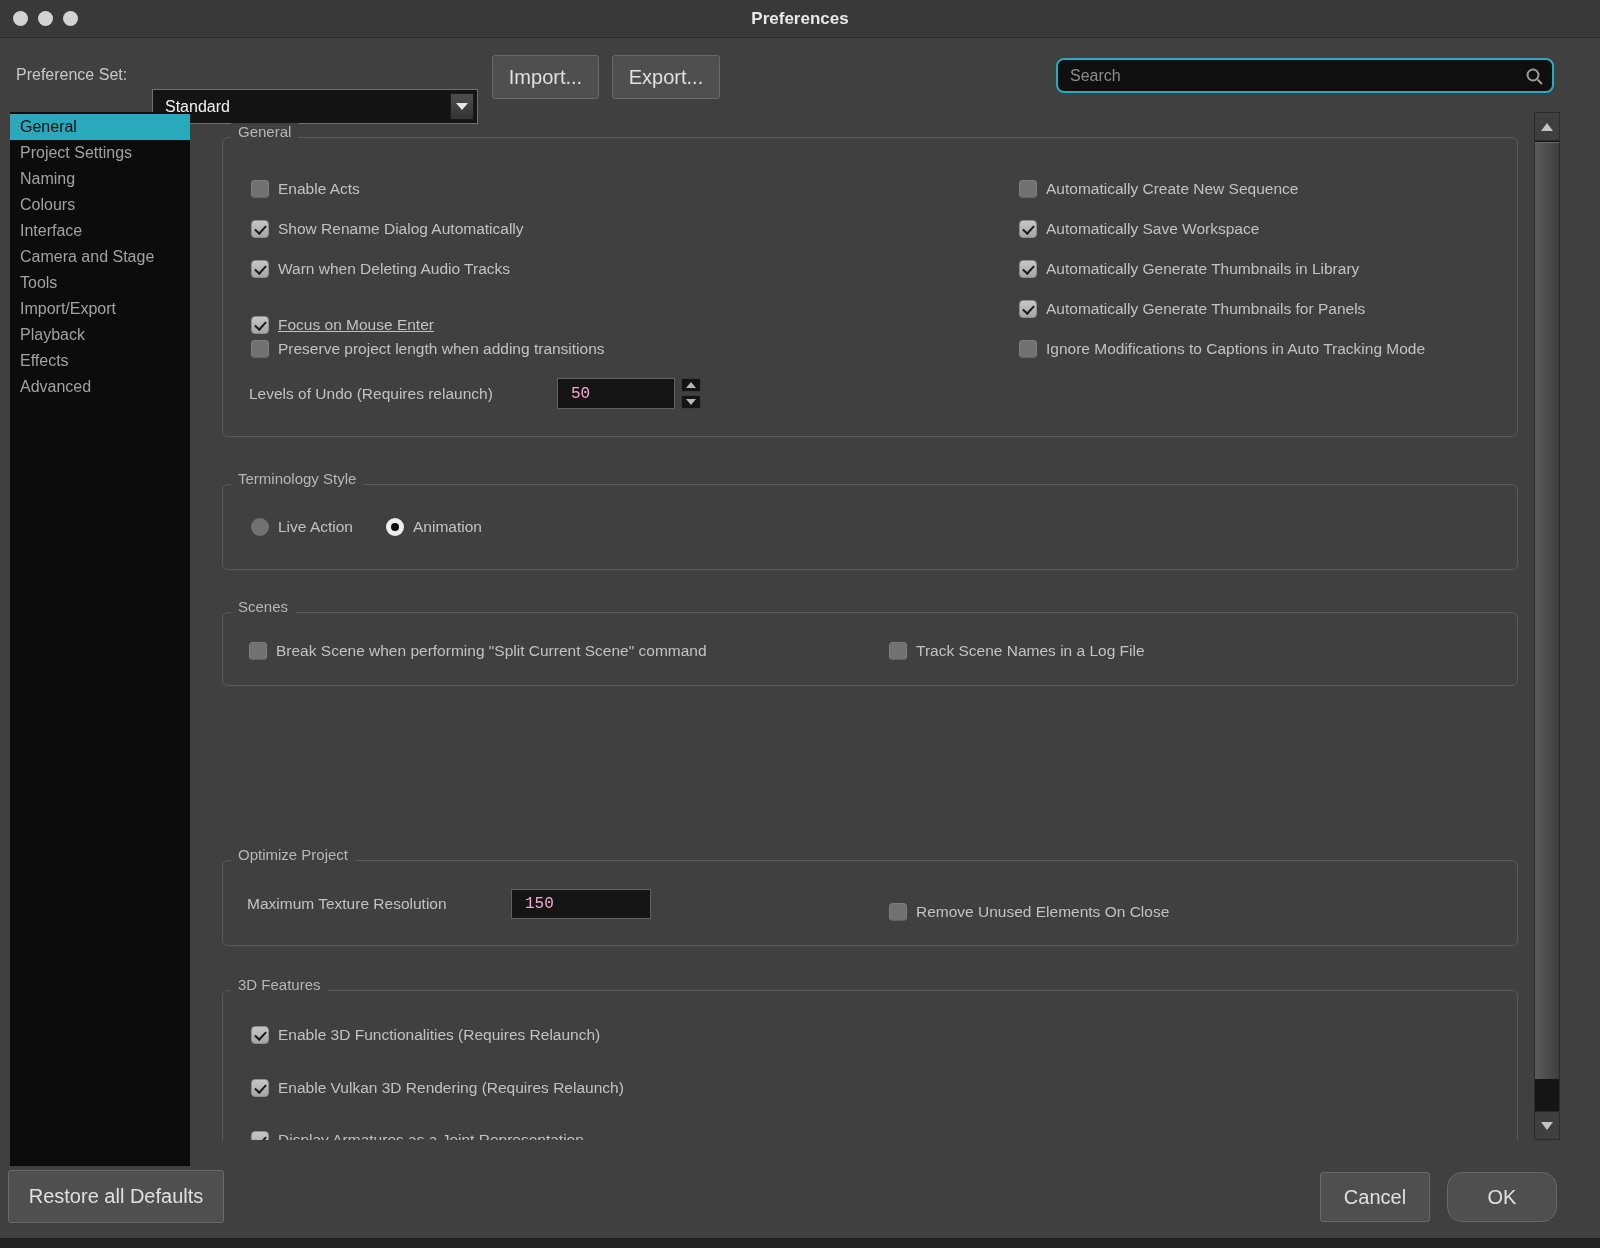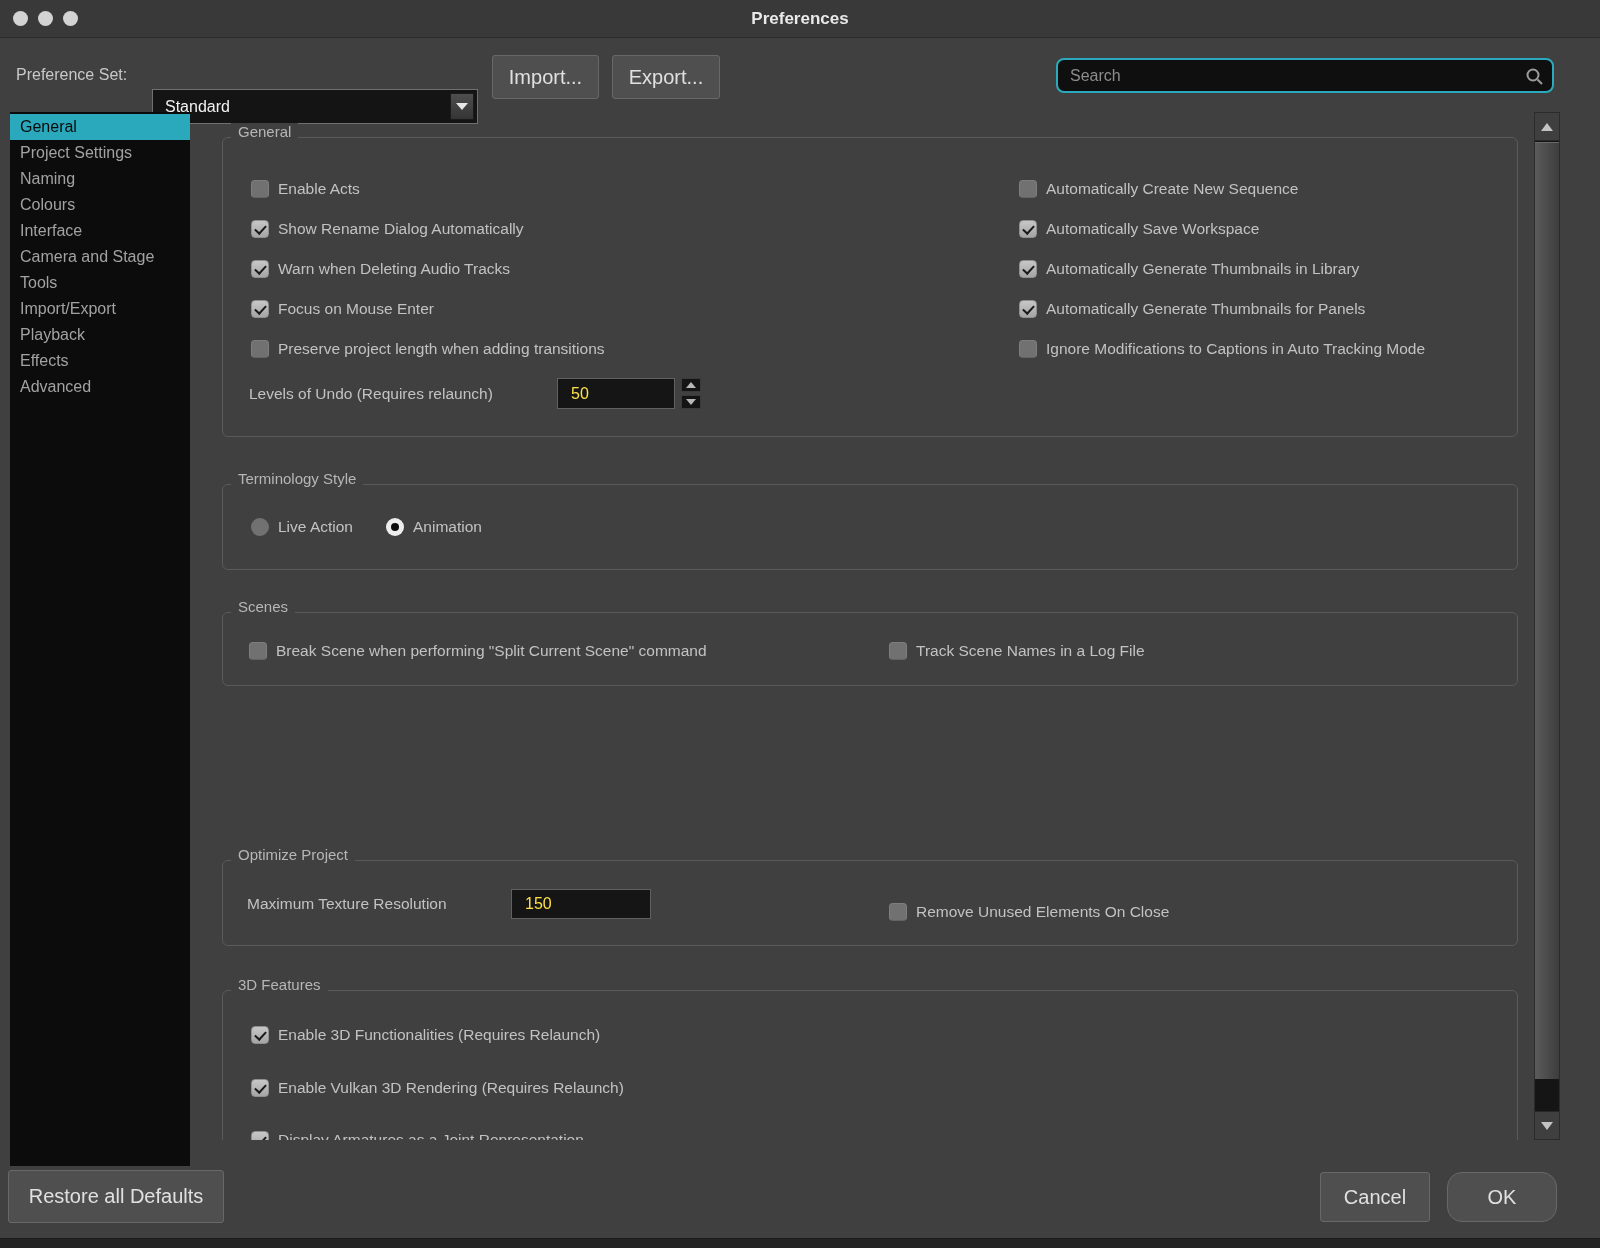--- a/index.html
+++ b/index.html
@@ -92,21 +92,21 @@
     border-left:2.5px solid #1a1a1a; border-bottom:2.5px solid #1a1a1a;
     transform:rotate(-47deg);
   }
 
   .radio { width:18px; height:18px; border-radius:50%; background:#717171; position:relative; flex:none; }
   .radio.selected { background:#ededed; }
   .radio.selected::after { content:""; position:absolute; left:5px; top:5px; width:8px; height:8px; border-radius:50%; background:#0c0c0c; }
 
   .dark-input {
     position:absolute; background:#151515; border:1px solid #606060;
-    color:#fde047; font-size:16px; padding:0 13px; font-family:Liberation Sans, sans-serif; outline:none;
+    color:#f9a8d4; font-size:16px; padding:0 13px; font-family:Liberation Mono, monospace; outline:none;
   }
   .spin { position:absolute; width:20px; height:31px; display:flex; flex-direction:column; gap:3px; }
   .spin .spin-btn { flex:1; background:#141414; border:1px solid #3b3b3b;
     display:flex; align-items:center; justify-content:center; }
   .tri-up-xs { width:0; height:0; border-left:5px solid transparent; border-right:5px solid transparent; border-bottom:6px solid #b8b8b8; }
   .tri-down-xs { width:0; height:0; border-left:5px solid transparent; border-right:5px solid transparent; border-top:6px solid #b8b8b8; }
 
   
   .scrollbar { position:absolute; left:1534px; top:112px; width:26px; height:1028px; background:#151515; border:1px solid #2b2b2b; }
   .sb-btn { position:absolute; left:0; width:24px; height:28px; background:#3f3f3f;
@@ -178,21 +178,21 @@
       <span class="rlabel">Enable Acts</span>
     </div>
     <div class="row" style="left:28px; top:80px;">
       <span class="cb checked"></span>
       <span class="rlabel">Show Rename Dialog Automatically</span>
     </div>
     <div class="row" style="left:28px; top:120px;">
       <span class="cb checked"></span>
       <span class="rlabel">Warn when Deleting Audio Tracks</span>
     </div>
-    <div class="row" style="left:28px; top:160px;">
+    <div class="row" style="left:28px; top:176px;text-decoration:underline;">
       <span class="cb checked"></span>
       <span class="rlabel">Focus on Mouse Enter</span>
     </div>
     <div class="row" style="left:28px; top:200px;">
       <span class="cb"></span>
       <span class="rlabel">Preserve project length when adding transitions</span>
     </div>
 
     <div class="row" style="left:796px; top:40px;">
       <span class="cb"></span>

